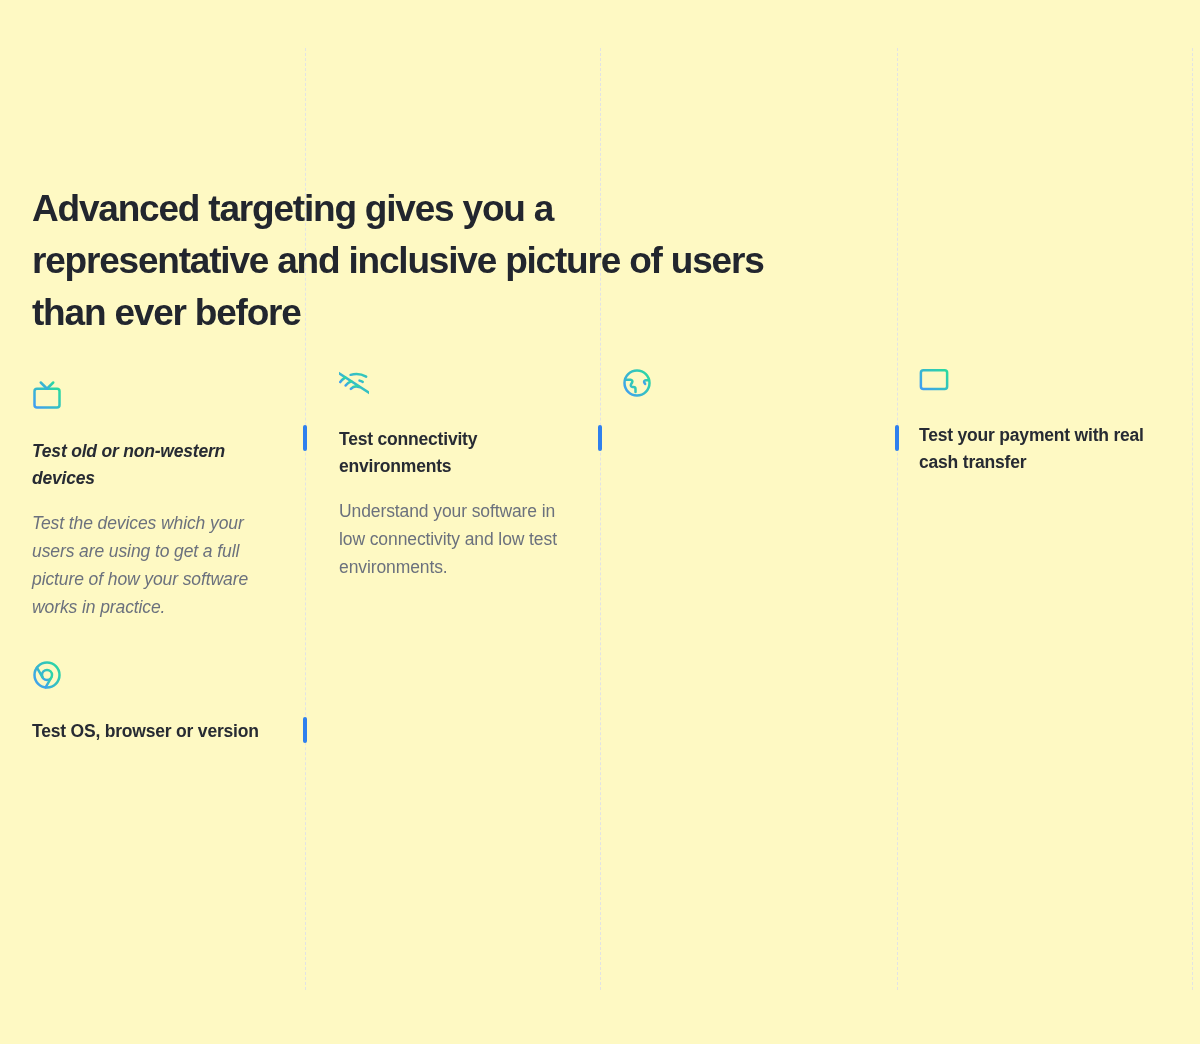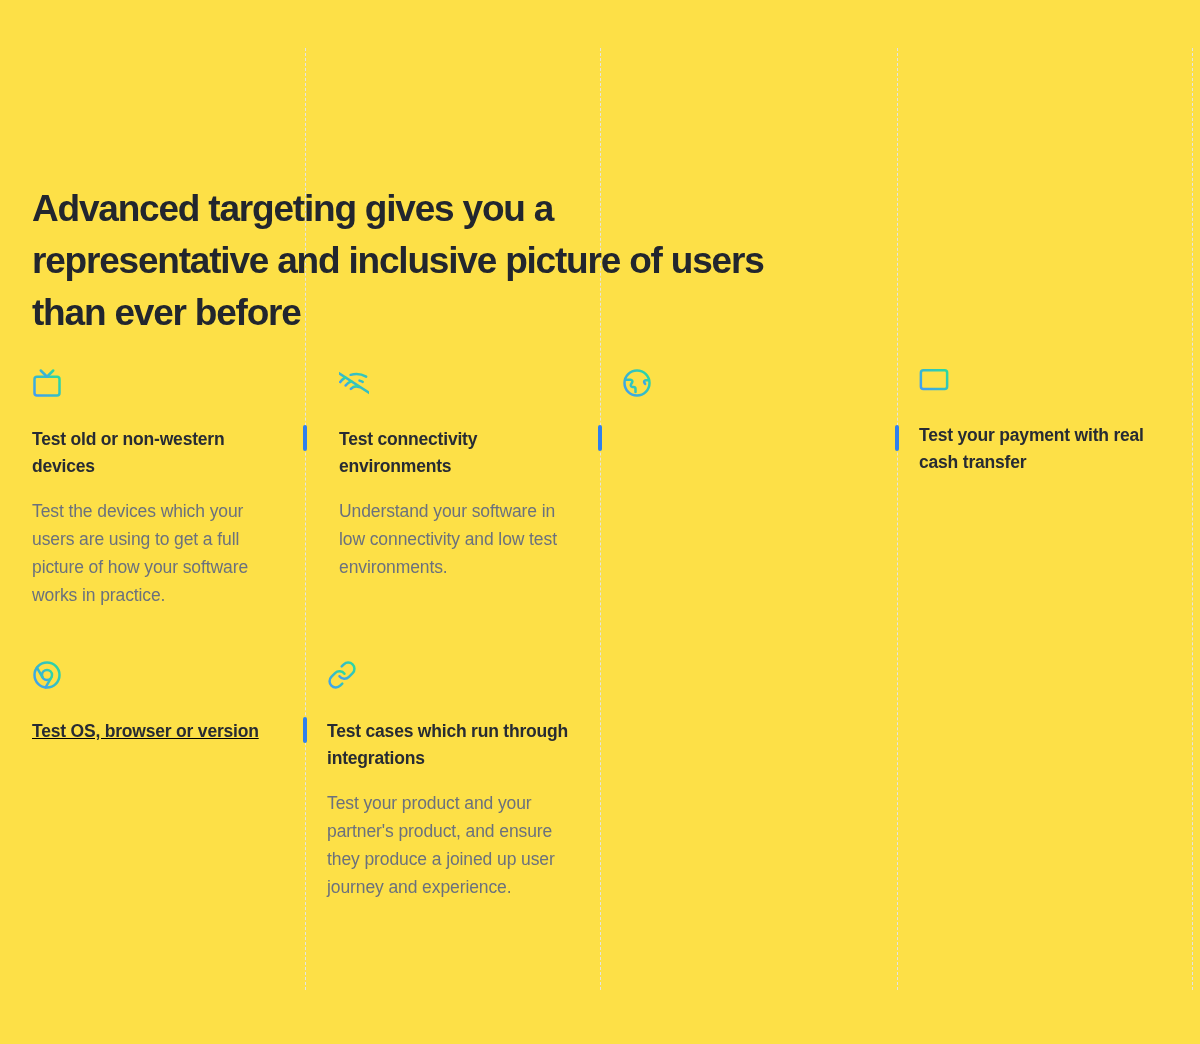--- a/index.html
+++ b/index.html
@@ -5,21 +5,21 @@
   html, body {
     margin: 0;
     padding: 0;
     background: #ffffff;
     font-family: "Liberation Sans", "DejaVu Sans", sans-serif;
   }
   .page {
     position: relative;
     width: 1200px;
     height: 1044px;
-    background: #fde047;
+    background: #fef9c3;
     overflow: hidden;
   }
   
   .separator {
     position: absolute;
     top: 48px;
     height: 942px;
     width: 0;
     border-left: 1px dashed #e2e3e5;
   }
@@ -50,25 +50,25 @@
     font-weight: bold;
     letter-spacing: -1.2px;
     color: #22262e;
     white-space: pre-line;
   }
 
   .card {
     position: absolute;
     width: 252px;
   }
-  .card-1 { left: 32px;  top: 368px; }
+  .card-1 { left: 32px;  top: 380px; font-style: italic; }
   .card-2 { left: 327px; top: 368px; margin-left: 12px; }
   .card-3 { left: 622px; top: 368px; }
   .card-4 { left: 919px; top: 364px; }
-  .card-5 { left: 32px;  top: 660px; text-decoration: underline; }
+  .card-5 { left: 32px;  top: 660px; }
   .card-6 { left: 327px; top: 660px; }
 
   .card .icon-wrap {
     height: 30px;
   }
   .card svg.feature-icon {
     width: 30px;
     height: 30px;
     display: block;
   }
@@ -189,28 +189,14 @@
         <circle cx="12" cy="12" r="10"></circle>
         <circle cx="12" cy="12" r="4"></circle>
         <line x1="21.17" y1="8" x2="12" y2="8"></line>
         <line x1="3.95" y1="6.06" x2="8.54" y2="14"></line>
         <line x1="10.88" y1="21.94" x2="15.46" y2="14"></line>
       </svg>
     </div>
     <h3>Test OS, browser or version</h3>
   </div>
 
-  <div class="card card-6">
-    <div class="icon-wrap">
-      <svg class="feature-icon" viewBox="0 0 24 24" fill="none" stroke="url(#icon-grad)" stroke-width="2" stroke-linecap="round" stroke-linejoin="round">
-        <path d="M10 13a5 5 0 0 0 7.54.54l3-3a5 5 0 0 0-7.07-7.07l-1.72 1.71"></path>
-        <path d="M14 11a5 5 0 0 0-7.54-.54l-3 3a5 5 0 0 0 7.07 7.07l1.71-1.71"></path>
-      </svg>
-    </div>
-    <h3>Test cases which run through
-integrations</h3>
-    <p>Test your product and your
-partner's product, and ensure
-they produce a joined up user
-journey and experience.</p>
-  </div>
 
 </div>
 
 </body></html>

